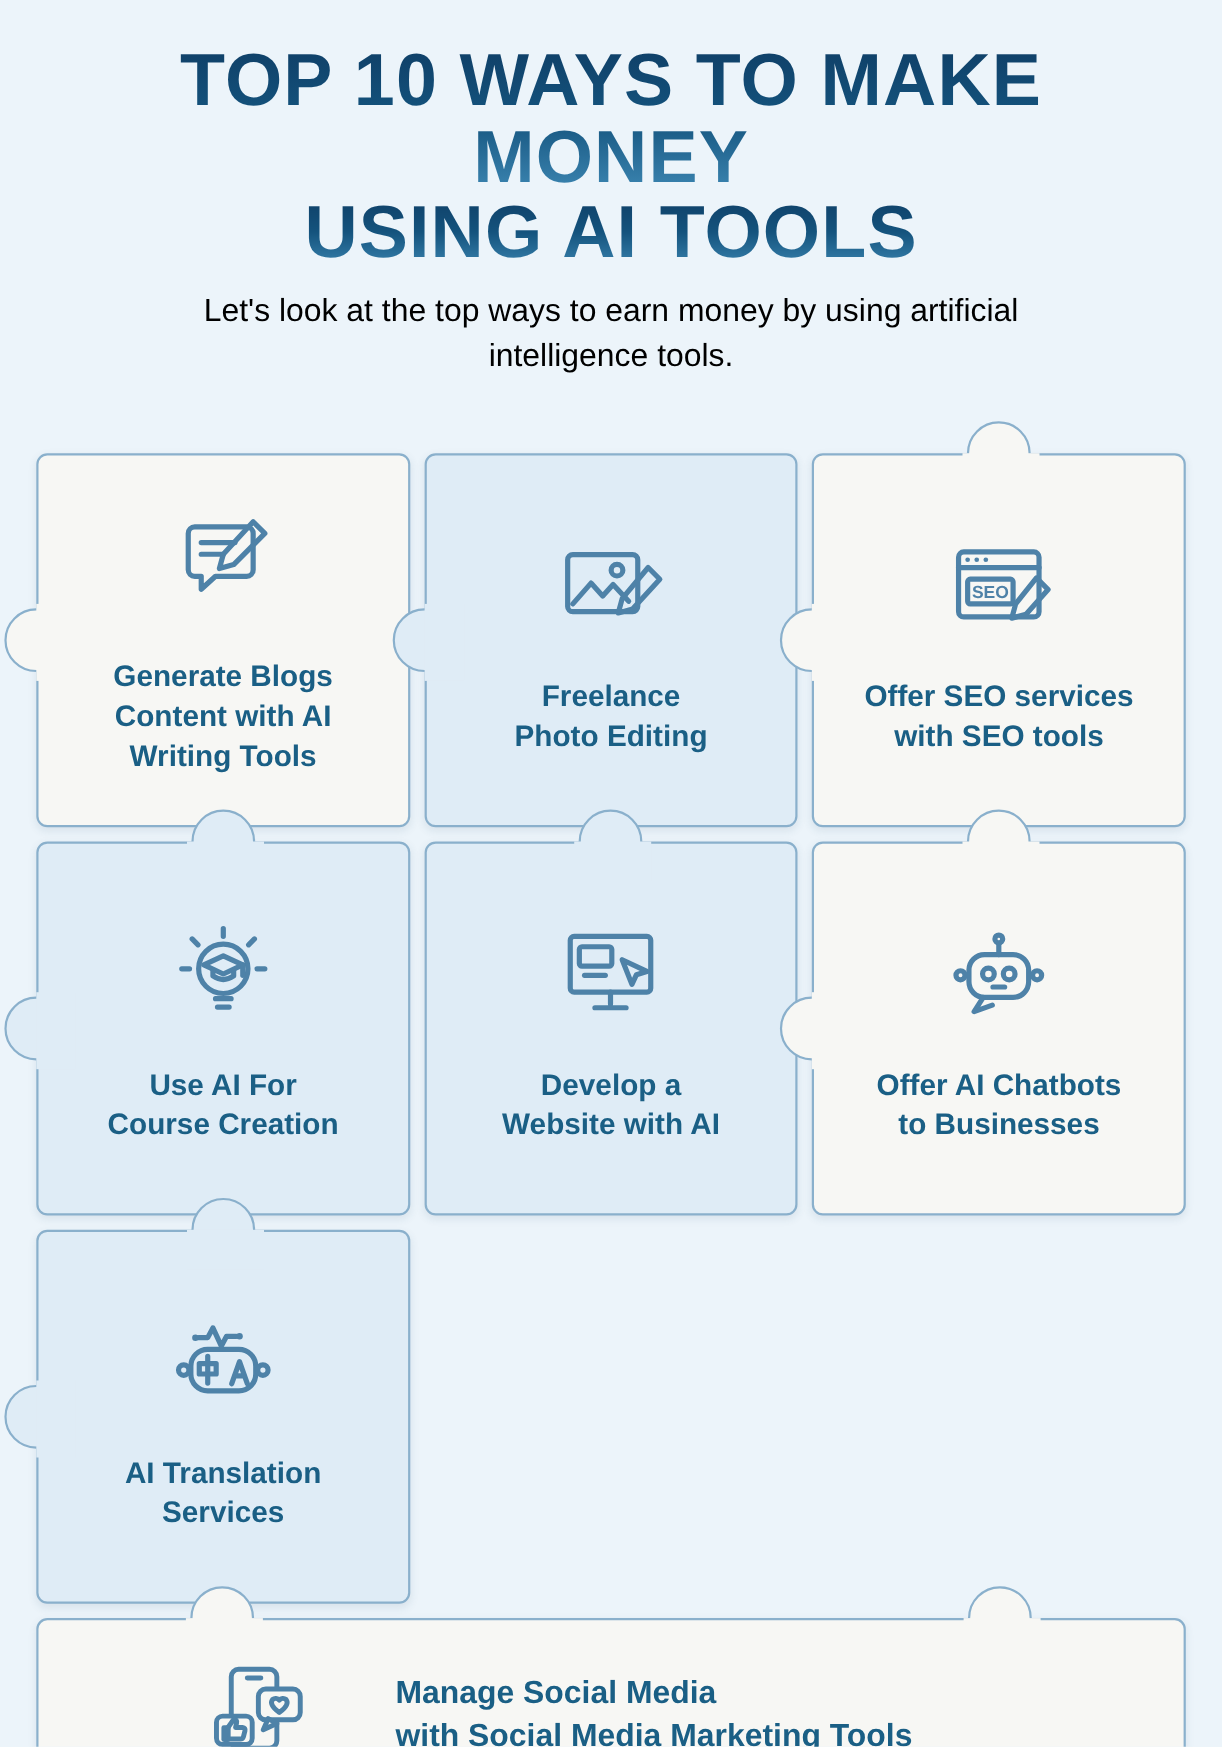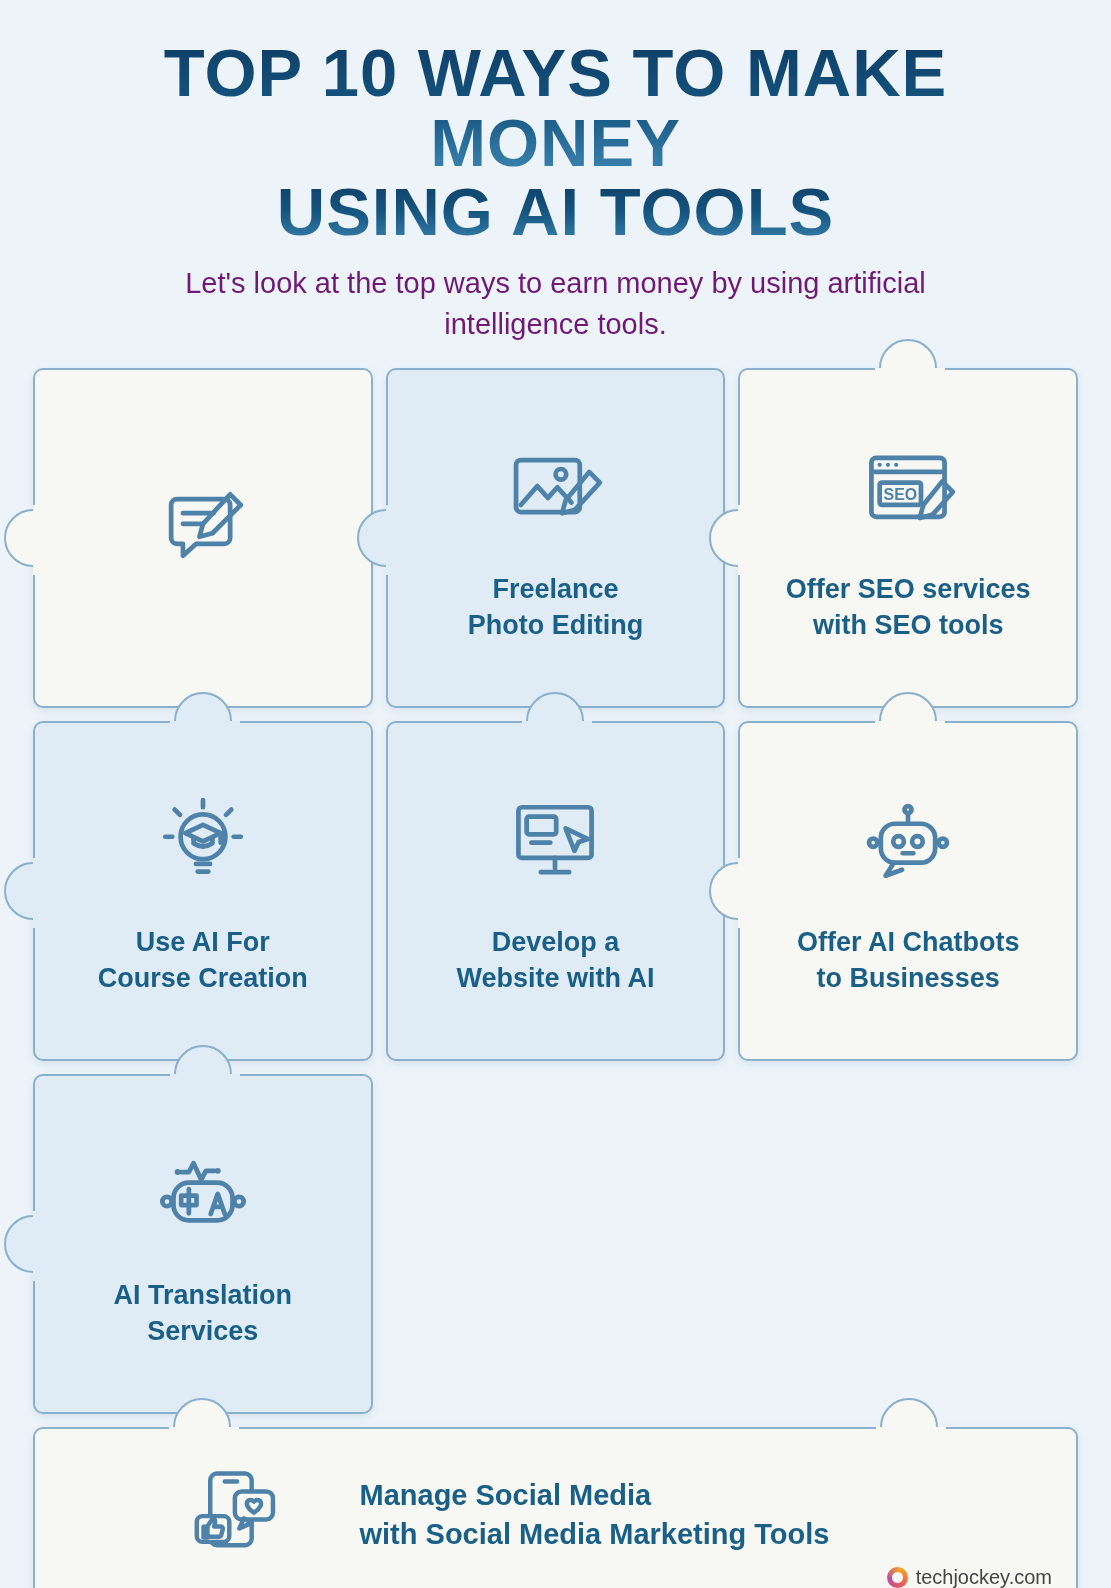--- a/index.html
+++ b/index.html
@@ -11,36 +11,36 @@
     --page-bg:#ecf4fa;
   }
   *{box-sizing:border-box;}
   html,body{margin:0;padding:0;}
   body{
     width:1111px;height:1588px;
     background:var(--page-bg);
     font-family:"Liberation Sans",sans-serif;
     overflow:hidden;
   }
-  .page{width:100%;height:100%;padding:26px 33px 20px;display:flex;flex-direction:column;}
+  .page{width:100%;height:100%;padding:26px 33px 20px;display:flex;flex-direction:column;gap:44px;}
 
   
   .title{margin:12px 0 16px;text-align:center;line-height:1.04;}
   .title-line{
     display:inline-block;
     font-size:67px;font-weight:800;letter-spacing:1px;
     color:#14537d;
     background:linear-gradient(180deg,#0f3e66 0%,#14537d 48%,#3d87b3 100%);
     -webkit-background-clip:text;background-clip:text;
     -webkit-text-fill-color:transparent;
   }
   .title .row{display:block;}
   .subtitle{
     width:880px;margin:0 auto 24px;text-align:center;
-    font-size:29px;line-height:1.4;color:#701a75;font-weight:400;
+    font-size:29px;line-height:1.4;color:#000000;font-weight:400;
   }
 
   
   .grid{display:grid;grid-template-columns:repeat(3,1fr);gap:13px;}
   .tile{
     position:relative;height:340px;
     border:2px solid var(--line);border-radius:10px;
     display:flex;flex-direction:column;align-items:center;justify-content:center;gap:20px;
     box-shadow:0 3px 8px rgba(40,80,110,.10);
     padding:10px 18px;
@@ -109,20 +109,23 @@
 
     <section class="tile t-white">
       <i class="tab left"></i>
       <div class="icon">
         <svg viewBox="0 0 100 100">
           <path class="st" d="M28 17 h40 a5 5 0 0 1 5 5 v28 a5 5 0 0 1 -5 5 H44 l-11 10 v-10 h-5 a5 5 0 0 1 -5 -5 V22 a5 5 0 0 1 5 -5 Z"></path>
           <path class="st" d="M33 29 h26 M33 38 h17"></path>
           <path class="st" d="M73 13 l9 9 L58 46 l-11 3 3 -11 Z"></path>
         </svg>
       </div>
+      <div class="label">Generate Blogs
+Content with AI
+Writing Tools</div>
     </section>
 
     <section class="tile t-blue">
       <i class="tab left"></i>
       <div class="icon">
         <svg viewBox="0 0 100 100">
           <rect class="st" x="17" y="23" width="54" height="44" rx="4"></rect>
           <path class="st" d="M21 61 l14 -16 9 10 8 -9 12 13"></path>
           <circle class="st" cx="55" cy="35" r="4.5"></circle>
           <path class="st" d="M79 33 l9 9 -21 23 -11 3 3 -11 Z"></path>

